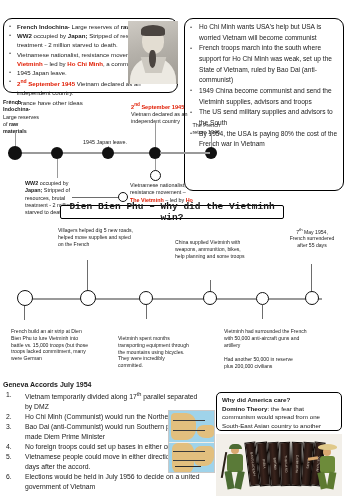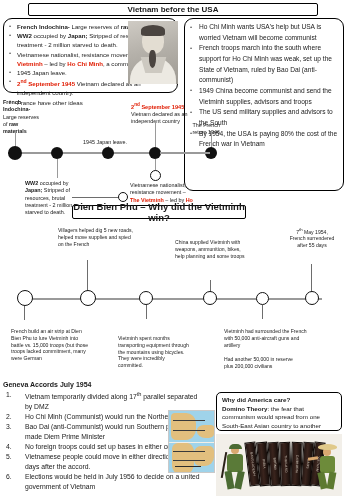--- a/index.html
+++ b/index.html
@@ -20,21 +20,21 @@
   .banner {
     position: absolute;
     border: 1.3px solid #000;
     border-radius: 2px;
     background: #fff;
     text-align: center;
     font-weight: bold;
     display: flex; align-items: center; justify-content: center;
   }
   #banner-top { left: 28px; top: 3px; width: 290px; height: 13px; font-size: 8px; }
-  #banner-dbp { left: 72px; top: 205px; width: 174px; height: 14px; font-size: 9.5px; }
+  #banner-dbp { left: 60px; top: 205px; width: 224px; height: 14px; font-size: 9.5px; font-family: Liberation Mono, monospace; }
 
   
   .roundbox {
     position: absolute;
     border: 1.4px solid #000;
     border-radius: 9px;
     background: #fff;
   }
   #box-left { left: 3px; top: 18px; width: 175px; height: 75px; }
   #box-right { left: 184px; top: 18px; width: 160px; height: 173px; }
@@ -151,23 +151,20 @@
   .soldier .leg { position: absolute; }
 
   
   ::-webkit-scrollbar { display: none; }
 </style>
 </head>
 <body>
 
 <div class="page">
 
-  <div class="banner" id="banner-top">
-    <span>Vietnam before the USA</span>
-  </div>
 
   <div class="roundbox" id="box-left">
     <ul class="bullets">
       <li><b class="bold">French Indochina-</b> Large reserves of <b class="bold">raw materials</b></li>
       <li><b class="bold">WW2</b> occupied by <b class="bold">Japan;</b> Stripped of resources, brutal treatment - 2 million starved to death.</li>
       <li>Vietnamese nationalist, resistance movement – <span class="red">The Vietminh</span> – led by <span class="red">Ho Chi Minh</span>, a communist.</li>
       <li>1945 Japan leave.</li>
       <li><span class="red">2<sup>nd</sup> September 1945</span> Vietnam declared as an independent country.</li>
       <li>France have other ideas</li>
     </ul>

